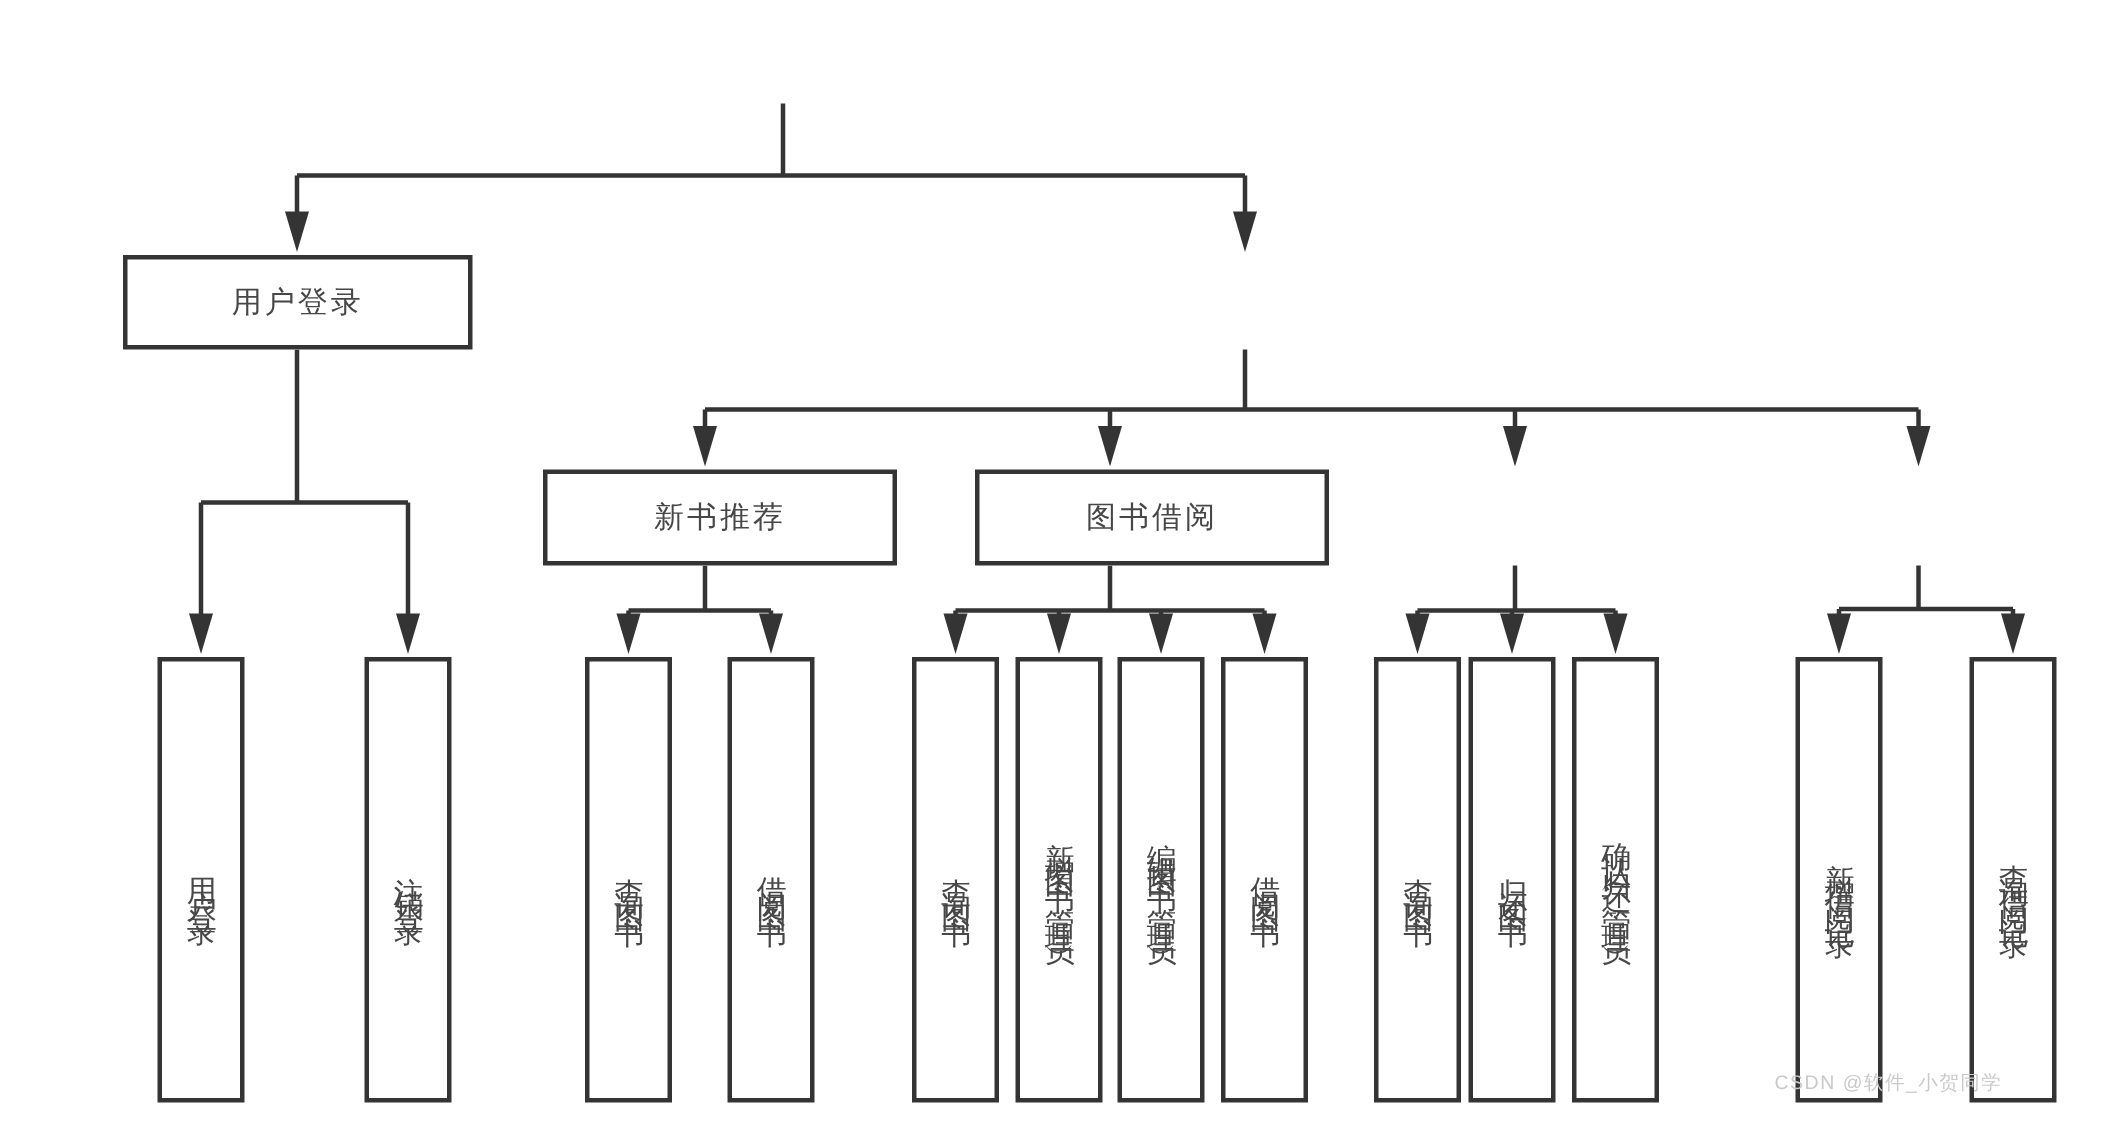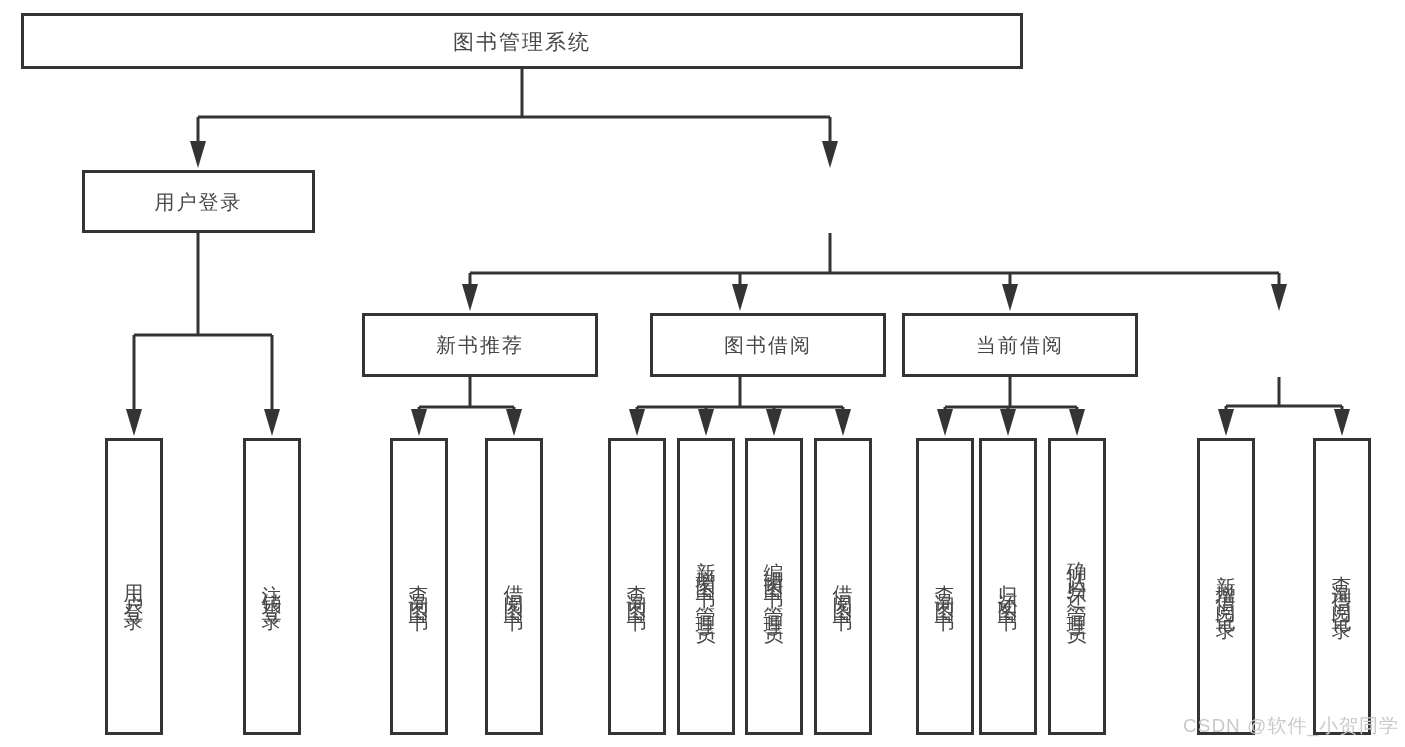--- a/index.html
+++ b/index.html
@@ -20,21 +20,21 @@
   .root  { left:21px;  top:13px;  width:1002px; height:56px; font-size:21px; }
   .lvl2  { top:170px; height:63px; width:233px; }
   .lvl3  { top:313px; height:64px; width:236px; }
   .leaf  { top:438px; height:297px; width:58px; }
   .leaf span {
     writing-mode:vertical-rl; text-orientation:mixed;
     font-size:20px; letter-spacing:9px; line-height:1;
   }
   .watermark {
     position:absolute; left:1183px; top:713px; z-index:5;
-    font-size:19px; letter-spacing:1px; color:var(--wm,#c9c9c9); white-space:nowrap;
+    font-size:13px; letter-spacing:1px; color:var(--wm,#c9c9c9); white-space:nowrap;
   }
 </style>
 </head>
 <body>
 
 <div class="canvas" style="--line: #343434; --text: #474747; --wm: #c9c9c9; --bg: #ffffff;">
 
   <svg class="wires" width="1405" height="747" viewBox="0 0 1405 747">
 
     <path d="
@@ -61,36 +61,30 @@
         <polygon points="766,409 782,409 774,436"></polygon>
         <polygon points="835,409 851,409 843,436"></polygon>
         <polygon points="937,409 953,409 945,436"></polygon>
         <polygon points="1000,409 1016,409 1008,436"></polygon>
         <polygon points="1069,409 1085,409 1077,436"></polygon>
         <polygon points="1218,409 1234,409 1226,436"></polygon>
         <polygon points="1334,409 1350,409 1342,436"></polygon>
       </g>
   </svg>
 
-  <div class="box root">
-    <span>图书管理系统</span>
-  </div>
 
   <div class="box lvl2" style="left:82px">
     <span>用户登录</span>
   </div>
 
   <div class="box lvl3" style="left:362px">
     <span>新书推荐</span>
   </div>
   <div class="box lvl3" style="left:650px">
     <span>图书借阅</span>
-  </div>
-  <div class="box lvl3" style="left:902px">
-    <span>当前借阅</span>
   </div>
 
   <div class="box leaf" style="left:105px">
     <span>用户登录</span>
   </div>
   <div class="box leaf" style="left:243px">
     <span>注销登录</span>
   </div>
   <div class="box leaf" style="left:390px">
     <span>查询图书</span>

